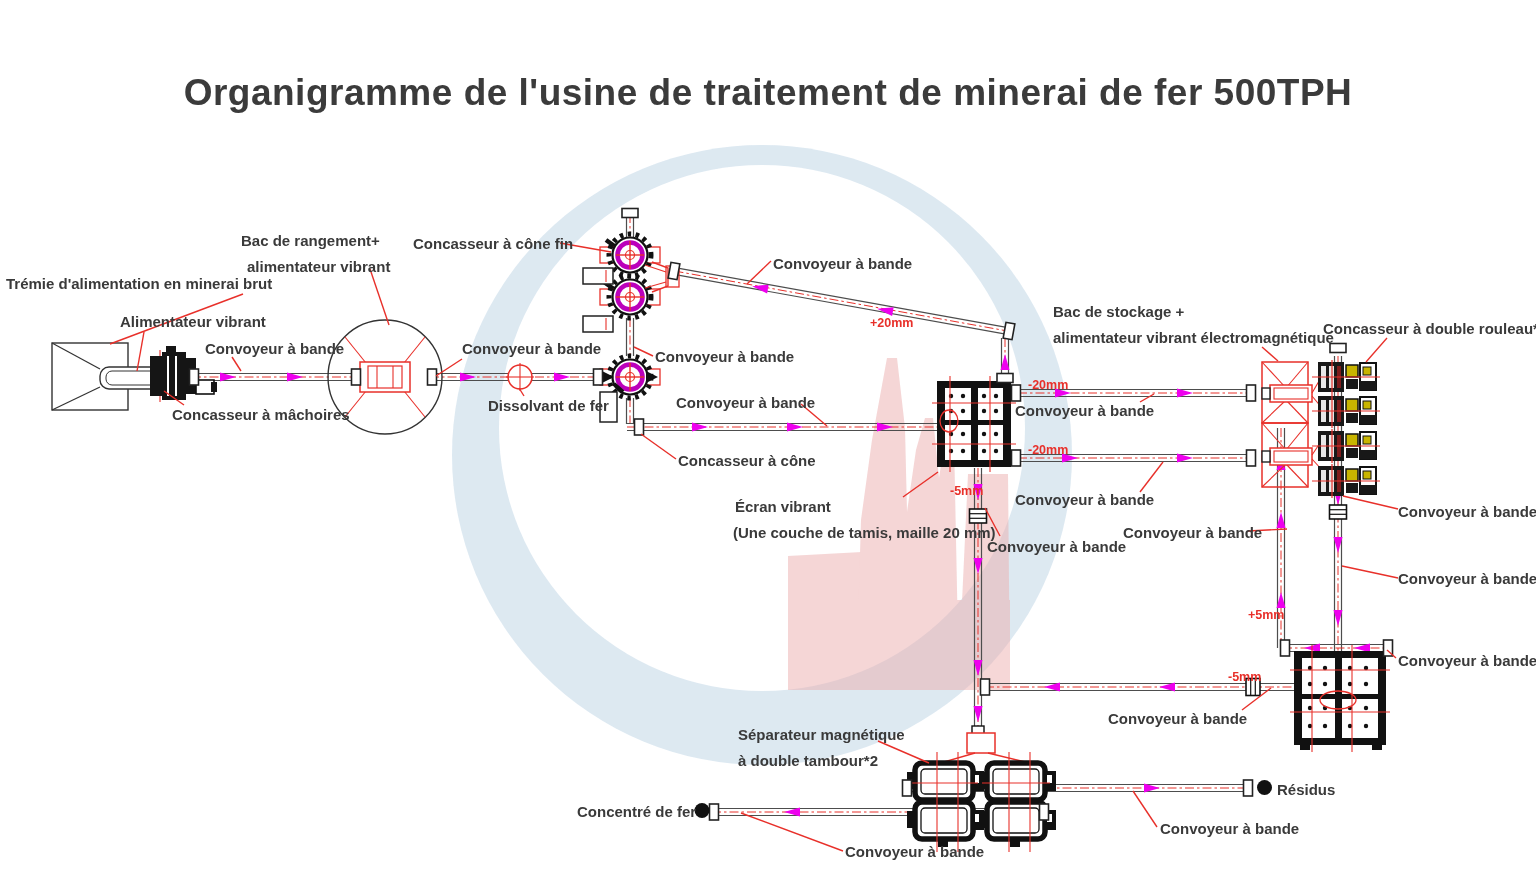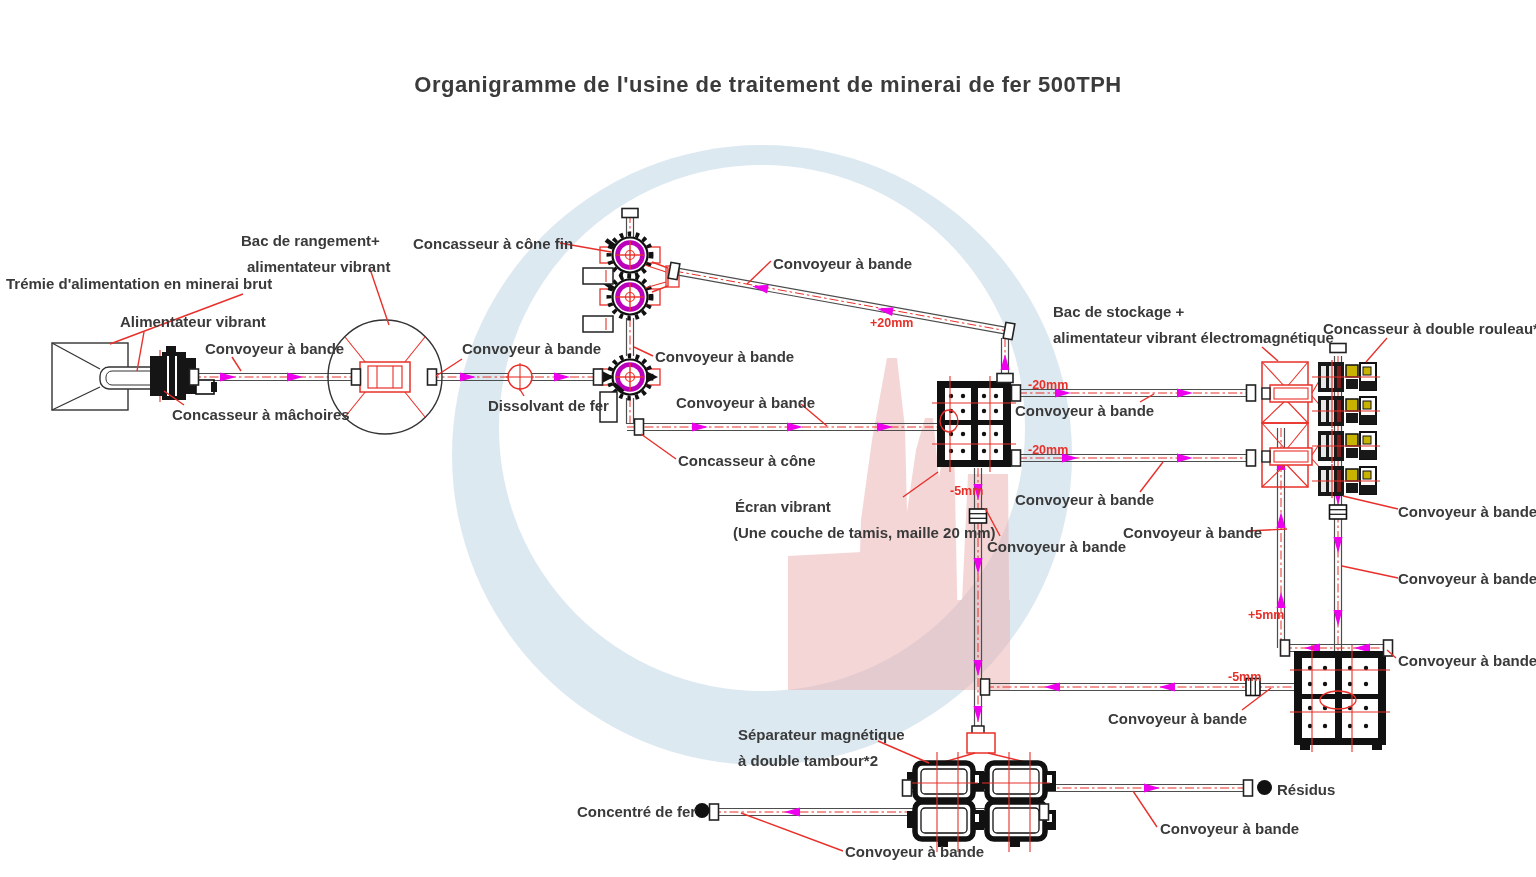--- a/index.html
+++ b/index.html
@@ -1,19 +1,19 @@
 <!DOCTYPE html>
 <html><head>
 <meta charset="utf-8">
 <style>
   html,body{margin:0;padding:0;background:#fff;}
   .stage{position:relative;width:1536px;height:877px;background:#fff;overflow:hidden;
          font-family:"Liberation Sans",sans-serif;}
   .title{position:absolute;top:72px;left:0;right:0;text-align:center;
-         font-size:22px;font-weight:bold;color:#3b3b3b;letter-spacing:.5px;}
+         font-size:37px;font-weight:bold;color:#3b3b3b;letter-spacing:.5px;}
   svg{position:absolute;top:0;left:0;}
   .lb{font:bold 15px "Liberation Sans",sans-serif;fill:#3a3a3a;}
   .sz{font:bold 12.5px "Liberation Sans",sans-serif;fill:#e8302a;}
   .rail{stroke:#4d4d4d;stroke-width:1.2;fill:none;}
   .flow{stroke:#e8302a;stroke-width:1;stroke-dasharray:9 3 2.5 3;fill:none;}
   .red{stroke:#e8302a;stroke-width:1.4;fill:none;}
   .redthin{stroke:#e8302a;stroke-width:1.1;fill:none;}
 </style>
 </head>
 <body>

